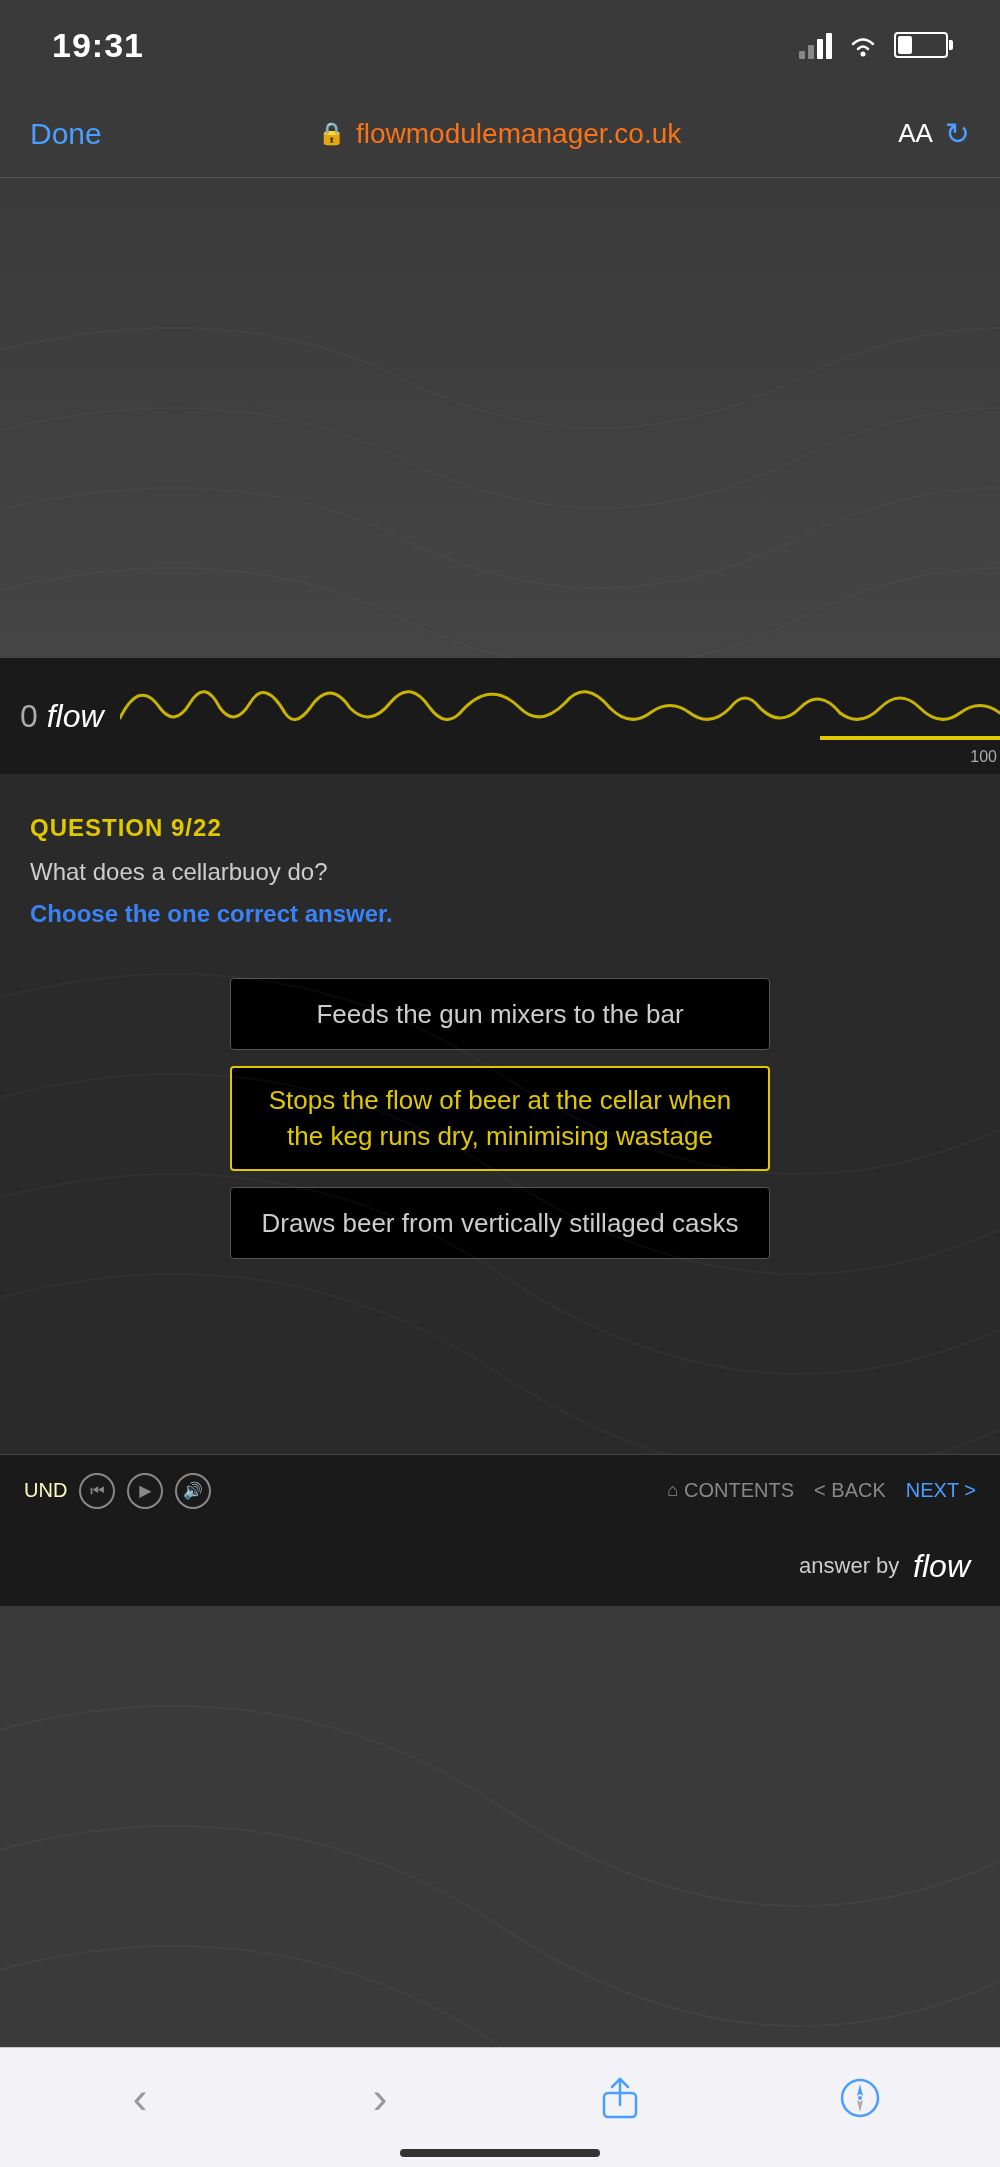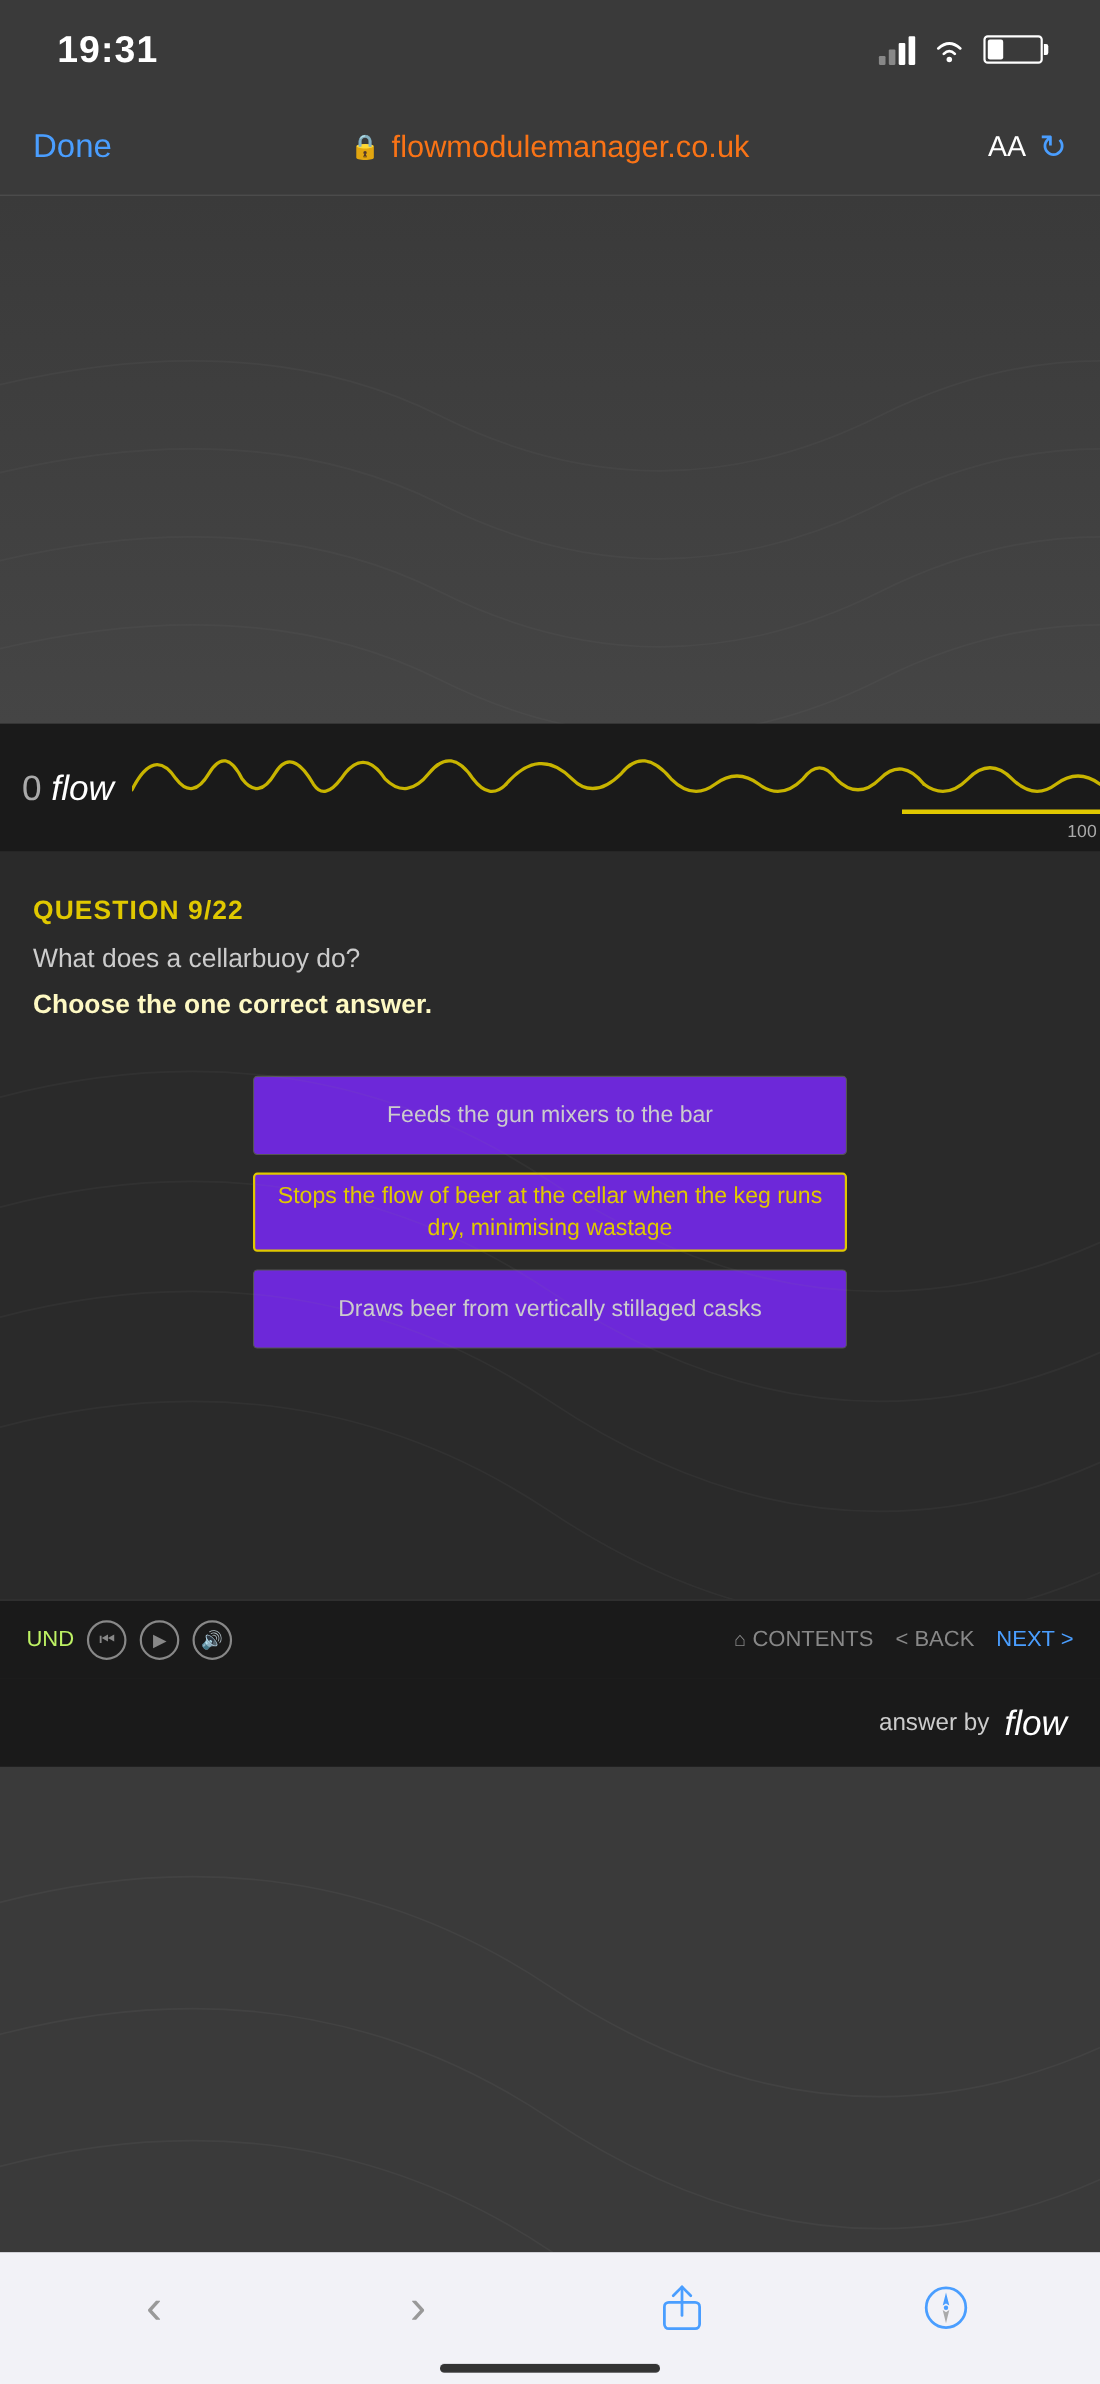--- a/index.html
+++ b/index.html
@@ -226,49 +226,49 @@
     }
 
     .question-text {
       color: #cccccc;
       font-size: 24px;
       font-weight: 400;
       margin-bottom: 14px;
     }
 
     .question-instruction {
-      color: #fef9c3;
+      color: #3b82f6;
       font-size: 24px;
       font-weight: 700;
       margin-bottom: 50px;
     }
 
     .answers-container {
       display: flex;
       flex-direction: column;
       gap: 16px;
       align-items: center;
       margin-top: 20px;
     }
 
     .answer-btn {
       width: 540px;
       min-height: 72px;
-      background: #6d28d9;
+      background: #000000;
       border: 1px solid #555;
       border-radius: 4px;
       color: #cccccc;
-      font-size: 21px;
+      font-size: 26px;
       font-weight: 400;
       text-align: center;
       display: flex;
       align-items: center;
       justify-content: center;
       cursor: pointer;
-      padding: 4px 20px;
+      padding: 14px 20px;
       line-height: 1.4;
     }
 
     .answer-btn.selected {
       border: 2px solid #e0c800;
       color: #e0c800;
     }
 
     
     .nav-bar {
@@ -282,21 +282,21 @@
       border-top: 1px solid #444;
     }
 
     .nav-left {
       display: flex;
       align-items: center;
       gap: 12px;
     }
 
     .nav-sound-label {
-      color: #bef264;
+      color: #fef9c3;
       font-size: 20px;
     }
 
     .nav-control-btn {
       width: 36px;
       height: 36px;
       border-radius: 50%;
       border: 2px solid #888;
       background: transparent;
       display: flex;

